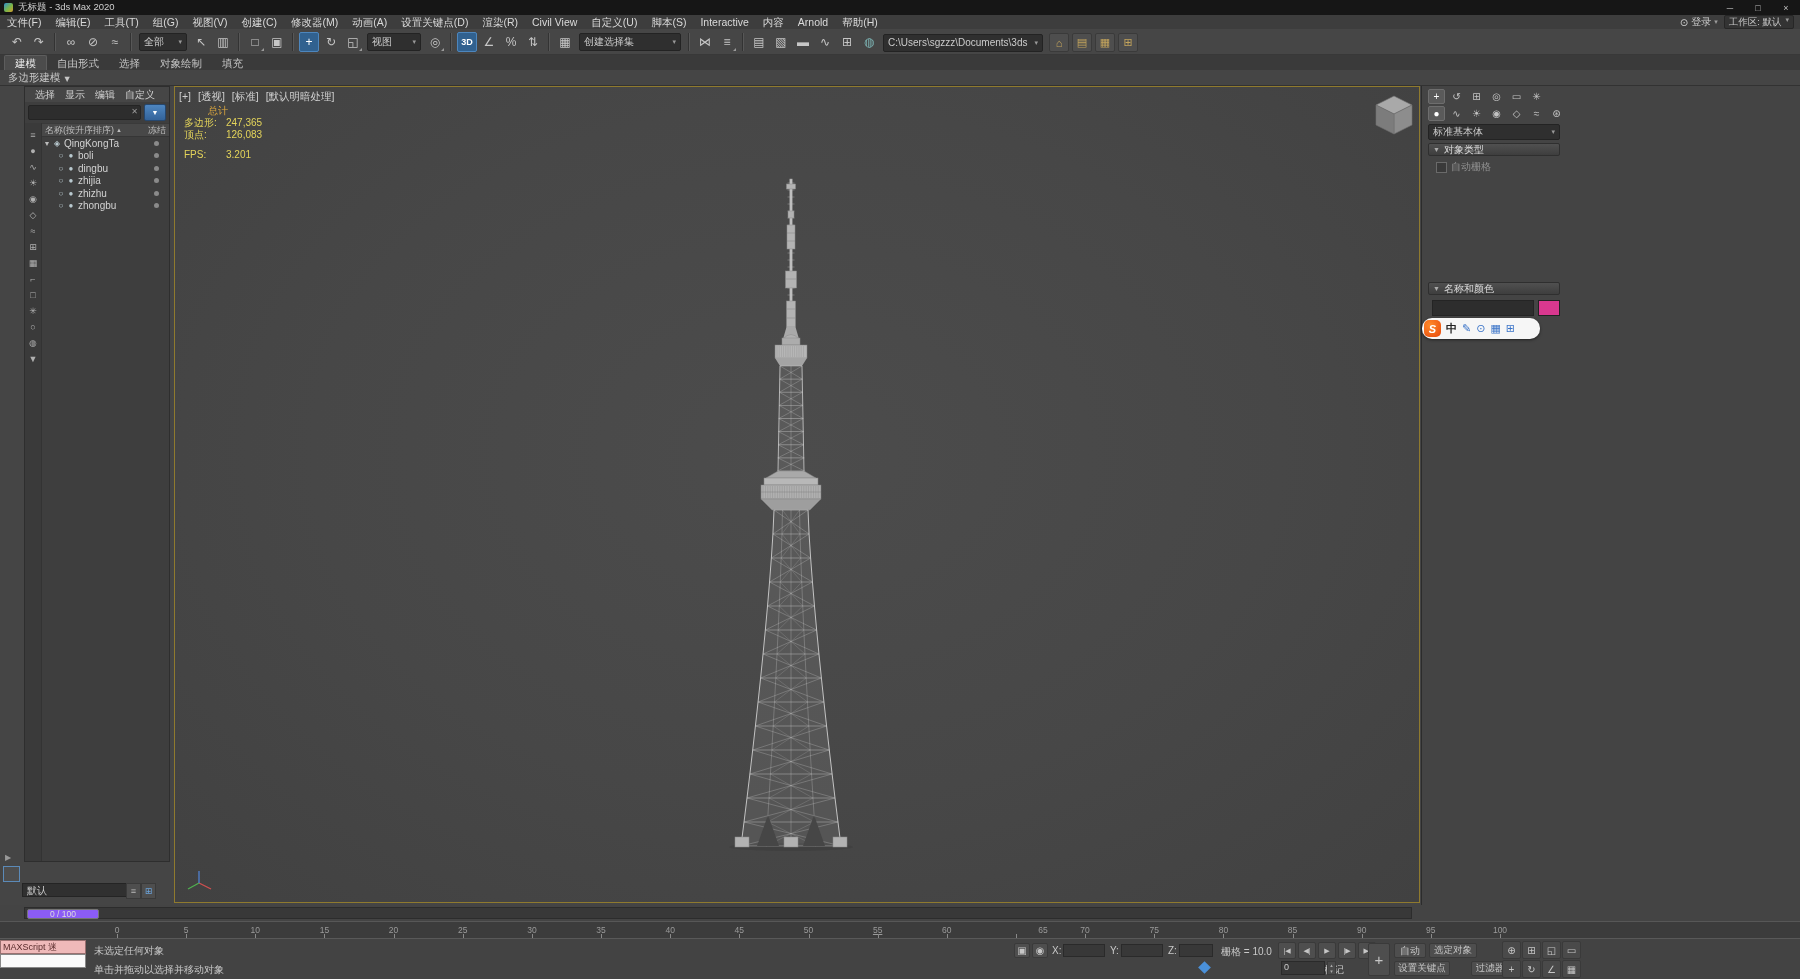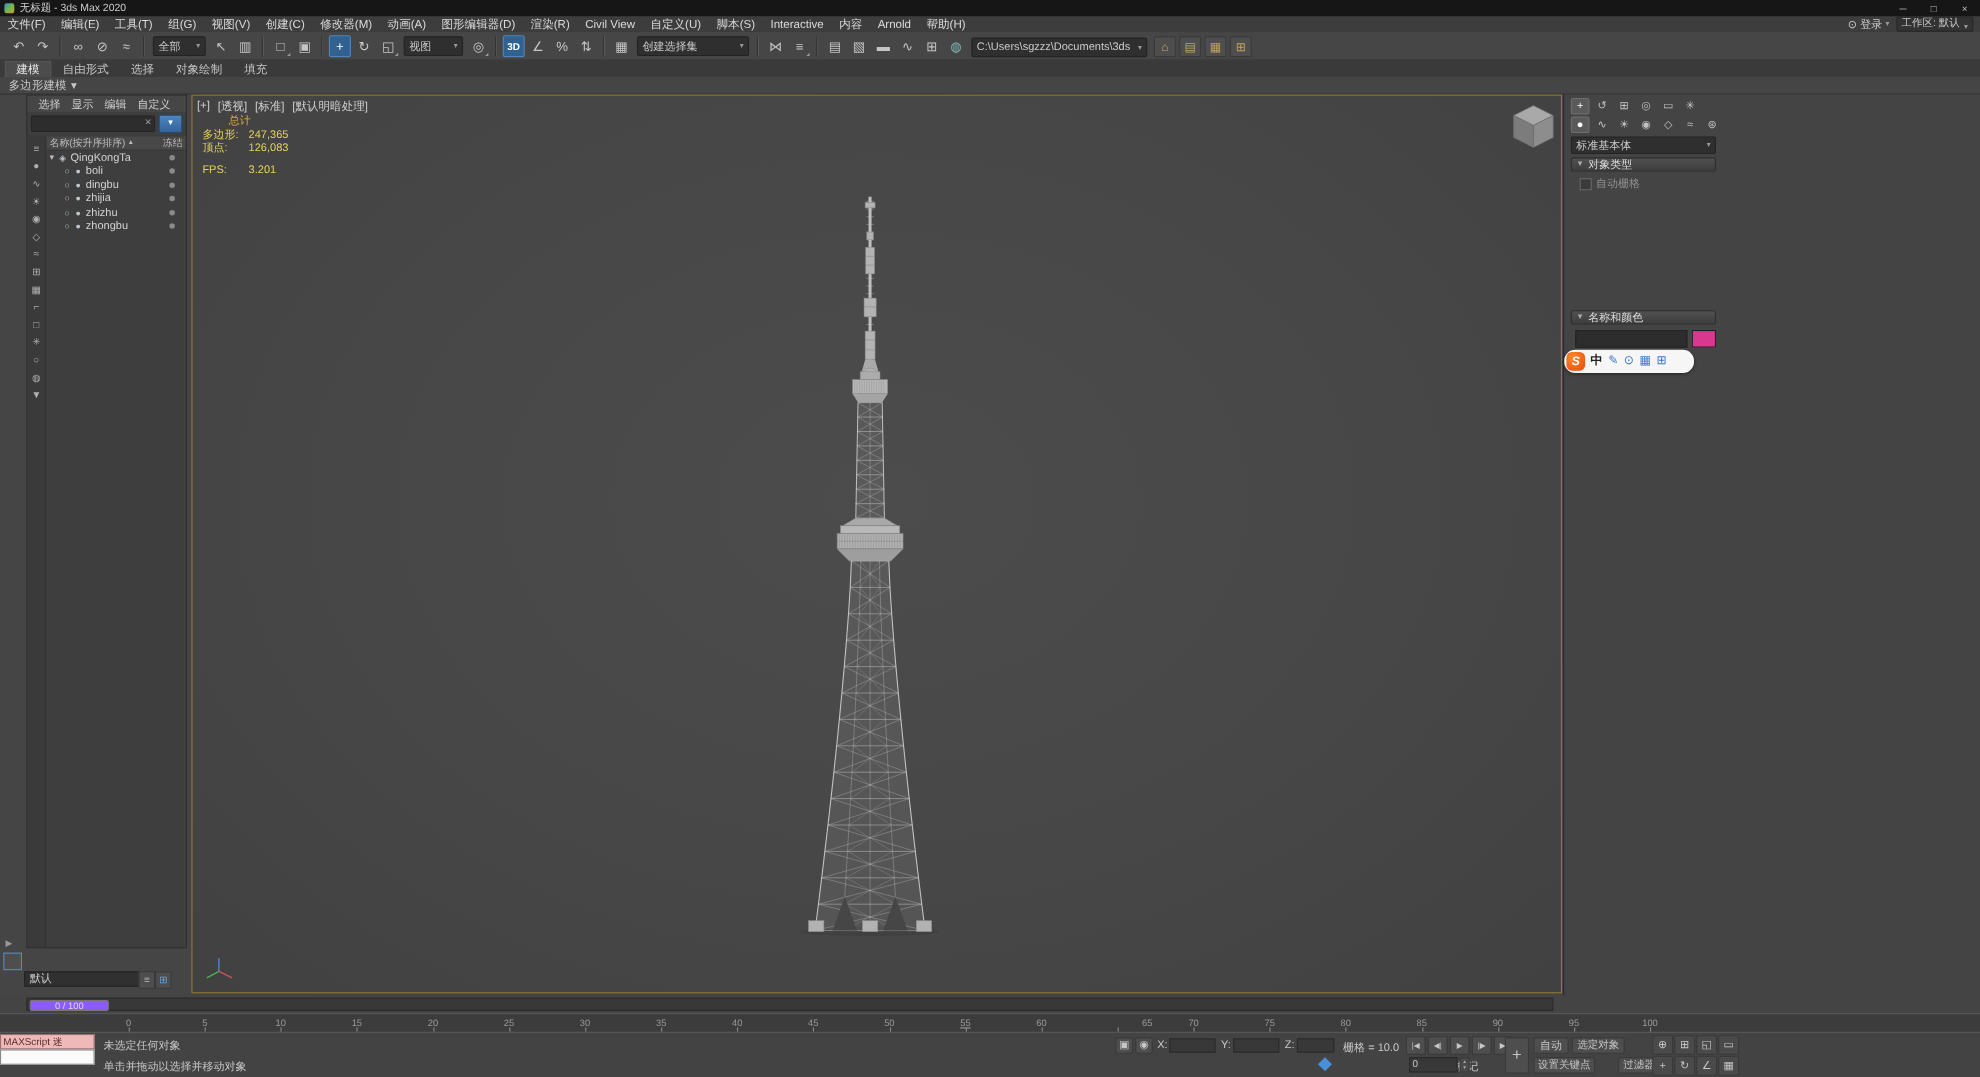--- a/index.html
+++ b/index.html
@@ -16,21 +16,21 @@
   .wcontrols{margin-left:auto;display:flex;height:100%;}
   .wbtn{width:28px;height:100%;display:flex;align-items:center;justify-content:center;
         color:#bfbfbf;font-size:9px;}
 
   
   .menubar{position:absolute;left:0;top:15px;width:1800px;height:14px;background:#3d3d3d;
            display:flex;align-items:center;border-bottom:1px solid #333;}
   .mitem{padding:0 7px;font-size:10.5px;color:#dadada;line-height:14px;white-space:nowrap;}
   .menu-right{margin-left:auto;display:flex;align-items:center;gap:6px;padding-right:6px;}
   .signin{display:flex;align-items:center;gap:3px;font-size:10px;color:#cfcfcf;}
-  .ws-combo{display:flex;align-items:flex-end;gap:4px;background:#333;border:1px solid #262626;
+  .ws-combo{display:flex;align-items:flex-start;gap:4px;background:#333;border:1px solid #262626;
             height:12px;padding:0 4px;font-size:9.5px;color:#c8c8c8;border-radius:2px;}
   .car{font-size:7px;color:#9a9a9a;}
 
   
   .toolbar{position:absolute;left:0;top:29px;width:1800px;height:26px;background:#464646;
            border-bottom:1px solid #383838;display:flex;align-items:center;padding-left:6px;box-sizing:border-box;}
   .tbtn{position:relative;width:20px;height:20px;display:flex;align-items:center;justify-content:center;
         color:#c6c6c6;font-size:12px;border-radius:2px;margin:0 1px;flex:0 0 auto;}
   .tbtn.small{font-size:9px;font-weight:bold;}
   .tbtn.active{background:#31618f;border:1px solid #4d86bd;box-sizing:border-box;color:#fff;}
@@ -188,21 +188,21 @@
   <div class="menubar">
     <div id="menu-items" style="display:flex;">
         <div class="mitem">文件(F)</div>
         <div class="mitem">编辑(E)</div>
         <div class="mitem">工具(T)</div>
         <div class="mitem">组(G)</div>
         <div class="mitem">视图(V)</div>
         <div class="mitem">创建(C)</div>
         <div class="mitem">修改器(M)</div>
         <div class="mitem">动画(A)</div>
-        <div class="mitem">图形编辑器(D)</div>
+        <div class="mitem">设置关键点(D)</div>
         <div class="mitem">渲染(R)</div>
         <div class="mitem">Civil View</div>
         <div class="mitem">自定义(U)</div>
         <div class="mitem">脚本(S)</div>
         <div class="mitem">Interactive</div>
         <div class="mitem">内容</div>
         <div class="mitem">Arnold</div>
         <div class="mitem">帮助(H)</div>
       </div>
     <div class="menu-right">

